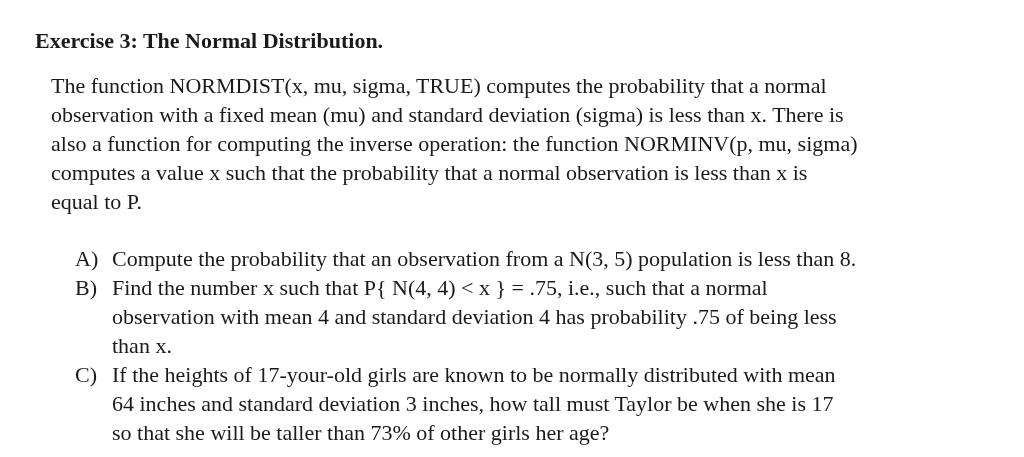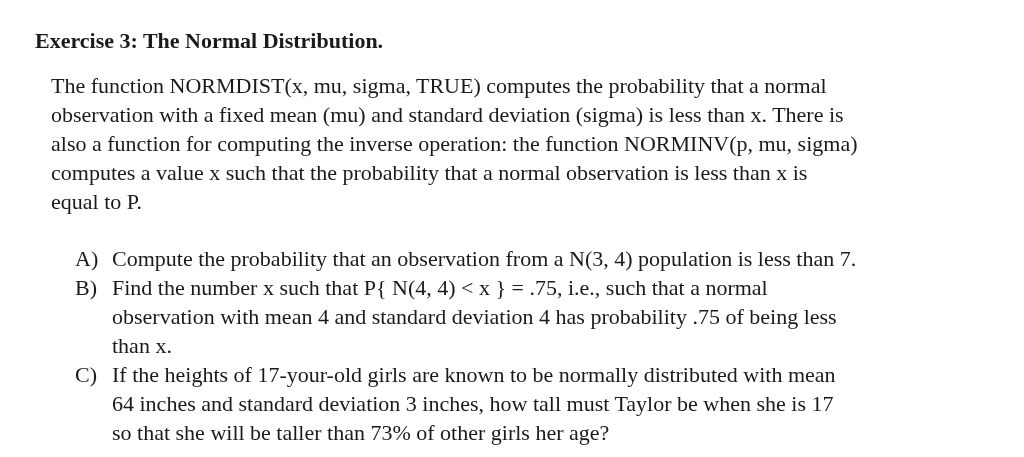--- a/index.html
+++ b/index.html
@@ -58,21 +58,21 @@
 
   <p class="intro">The function NORMDIST(x, mu, sigma, TRUE) computes the probability that a normal
 observation with a fixed mean (mu) and standard deviation (sigma) is less than x. There is
 also a function for computing the inverse operation: the function NORMINV(p, mu, sigma)
 computes a value x such that the probability that a normal observation is less than x is
 equal to P.</p>
 
   <ol class="items">
     <li class="item">
       <span class="item-label">A)</span>
-      <span class="item-text">Compute the probability that an observation from a N(3, 4) population is less than 7.</span>
+      <span class="item-text">Compute the probability that an observation from a N(3, 5) population is less than 8.</span>
     </li>
     <li class="item">
       <span class="item-label">B)</span>
       <span class="item-text">Find the number x such that P{ N(4, 4) &lt; x } = .75, i.e., such that a normal
 observation with mean 4 and standard deviation 4 has probability .75 of being less
 than x.</span>
     </li>
     <li class="item">
       <span class="item-label">C)</span>
       <span class="item-text">If the heights of 17-your-old girls are known to be normally distributed with mean

